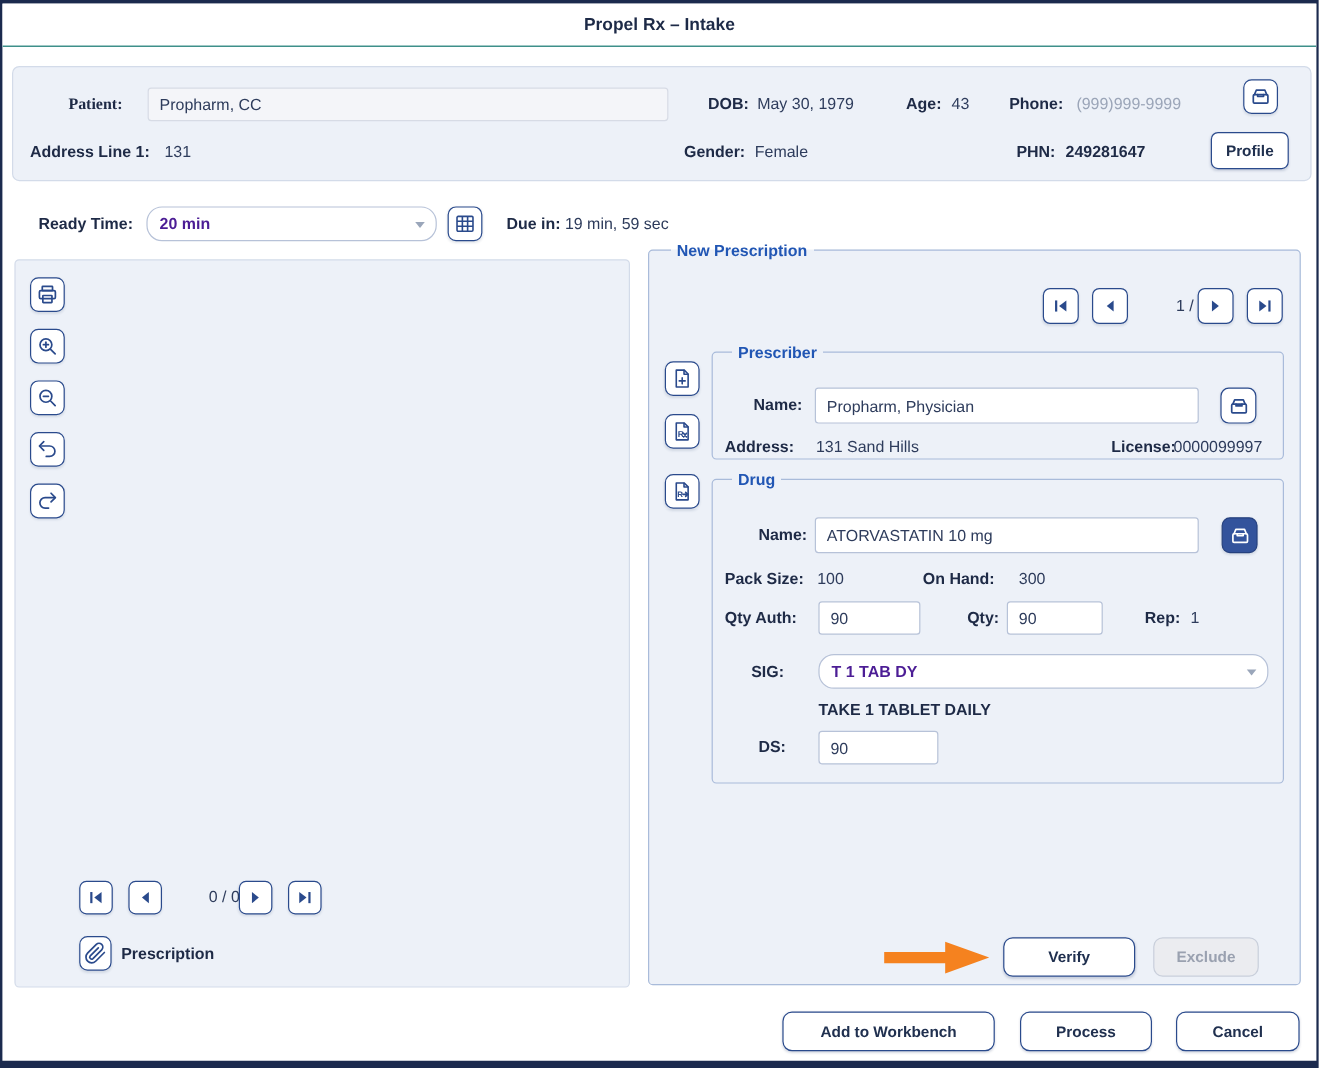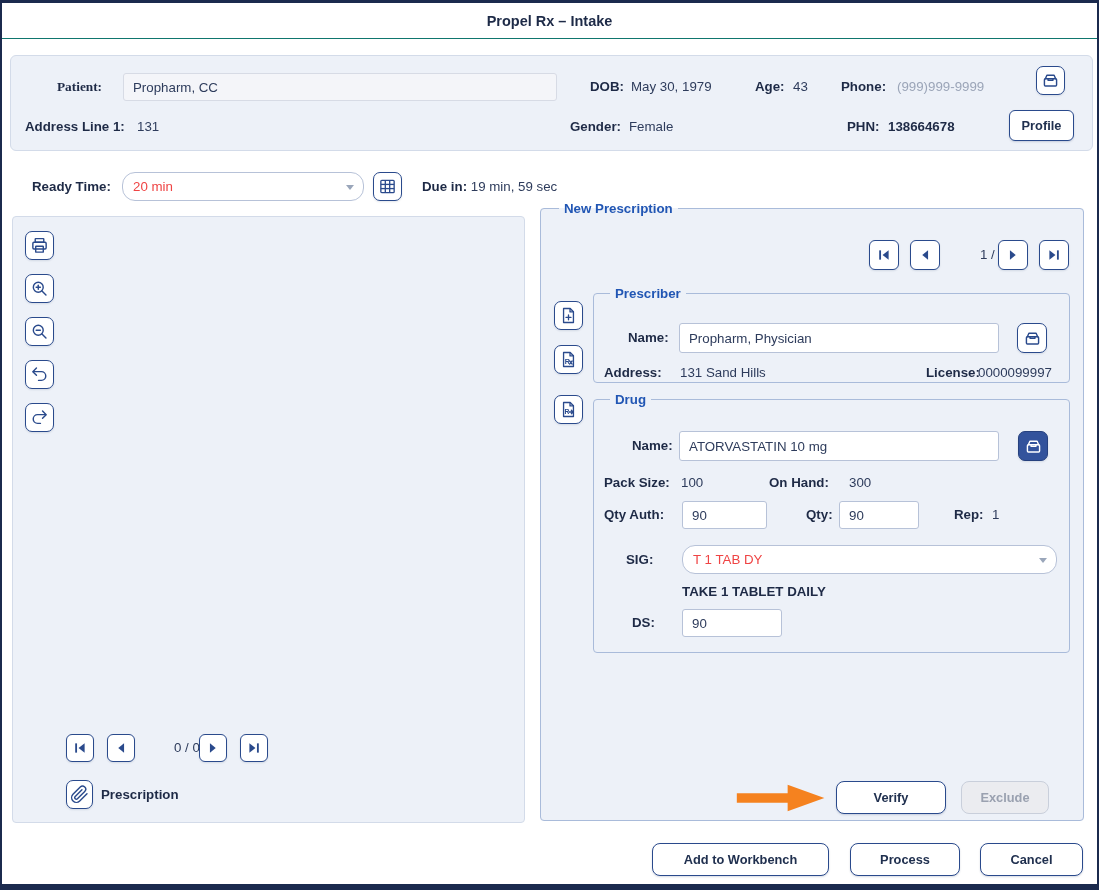--- a/index.html
+++ b/index.html
@@ -32,21 +32,21 @@
   .field{
     position:absolute; border:1px solid #b7c2d8; border-radius:3px;
     background:#fff; padding:0 9px; font-family:inherit; font-size:13.3px; color:#2e3c5c;
     outline:none;
   }
   .patient-field{ background:#f4f5f9; border-color:#d7dbe5; }
 
   .select{
     position:absolute; display:flex; align-items:center;
     background:#fff; border:1px solid #b7c2d8; border-radius:13px;
-    padding:0 26px 0 10px; font-size:13.3px; color:#ef4444; cursor:pointer;
+    padding:0 26px 0 10px; font-size:13.3px; color:#4c1d95; cursor:pointer;font-weight:bold;
   }
   .select .chev{
     position:absolute; right:9px; top:50%; margin-top:-2px;
     width:0; height:0;
     border-left:4.5px solid transparent; border-right:4.5px solid transparent;
     border-top:5.5px solid #9aa6ba;
   }
 
   .btn{
     position:absolute; display:flex; align-items:center; justify-content:center;
@@ -183,21 +183,21 @@
       <svg viewBox="0 0 20 20">
           <use href="#i-drawer"></use>
         </svg>
     </button>
 
     <span class="abs lbl" style="left:14px; top:57px; line-height:28px;">Address Line 1:</span>
     <span class="abs val" style="left:126px; top:57px; line-height:28px;">131</span>
     <span class="abs lbl" style="left:559px; top:57px; line-height:28px;">Gender:</span>
     <span class="abs val" style="left:618px; top:57px; line-height:28px;">Female</span>
     <span class="abs lbl" style="left:836px; top:57px; line-height:28px;">PHN:</span>
-    <span class="abs val-bold" style="left:877px; top:57px; line-height:28px;">138664678</span>
+    <span class="abs val-bold" style="left:877px; top:57px; line-height:28px;">249281647</span>
     <button class="btn" style="left:998px; top:54px; width:65px; height:31px; border-radius:6px;">Profile</button>
   </div>
 
   <span class="abs lbl" style="left:30px; top:169px; line-height:29px;">Ready Time:</span>
   <div class="select" style="left:120px; top:169px; width:242px; height:29px;">
     <span>20 min</span>
     <span class="chev"></span>
   </div>
   <button class="icon-btn" style="left:371px; top:169px;">
     <svg viewBox="0 0 20 20">

